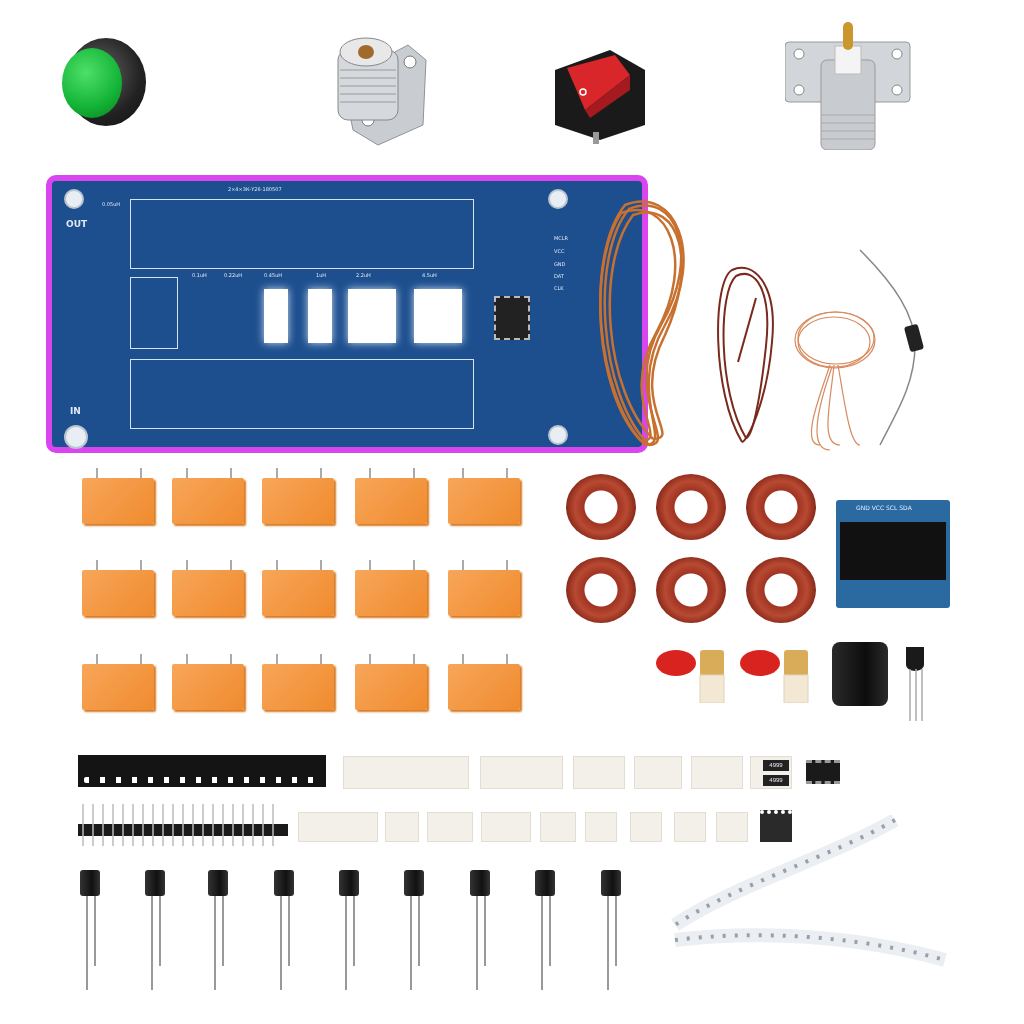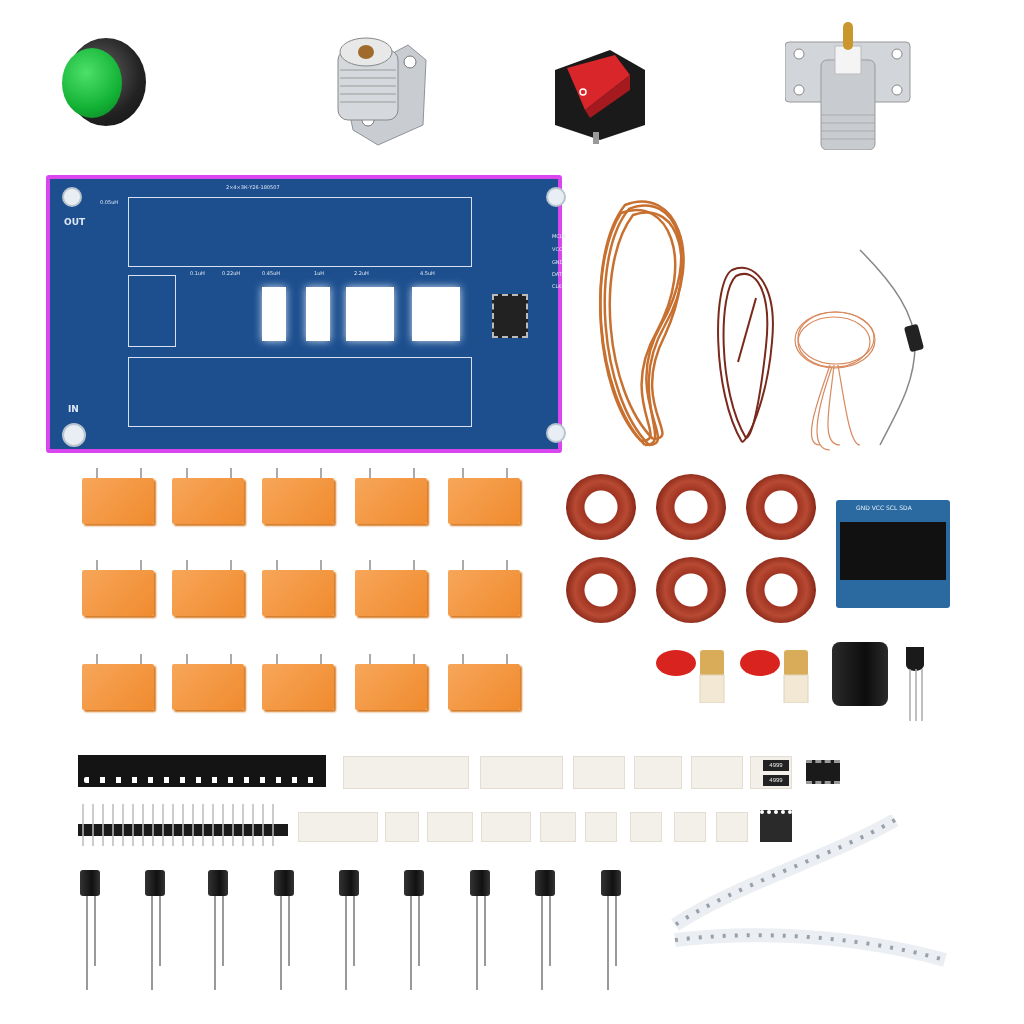--- a/index.html
+++ b/index.html
@@ -6,21 +6,21 @@
 body{width:1024px;height:1024px;background:#fff;position:relative;overflow:hidden;font-family:"Liberation Sans",sans-serif}
 .abs{position:absolute}
 
 .btn-green{left:62px;top:38px;width:108px;height:90px}
 .btn-green .rim{position:absolute;left:4px;top:0;width:80px;height:88px;border-radius:50%;background:radial-gradient(circle at 40% 40%,#666,#222 60%,#111);}
 .btn-green .cap{position:absolute;left:0;top:10px;width:60px;height:70px;border-radius:50%;background:radial-gradient(circle at 40% 35%,#4ee06a,#13b336 60%,#0a7d20)}
 .so239{left:298px;top:20px;width:130px;height:128px}
 .rocker{left:545px;top:30px;width:110px;height:115px}
 .so239b{left:785px;top:20px;width:128px;height:130px}
 
-.pcb{left:46px;top:175px;width:516px;height:278px;background:#1d4f8f;border:4px solid #d946ef;border-radius:3px}
+.pcb{left:46px;top:175px;width:602px;height:278px;background:#1d4f8f;border:6px solid #d946ef;border-radius:10px}
 .pcb .label{position:absolute;color:#dfe8f5;font-size:9px;font-weight:bold;font-family:"DejaVu Sans",sans-serif}
 .pcb .tiny{font-size:5px;font-weight:normal}
 .pcb .hole{position:absolute;border-radius:50%;background:#e8eef3;border:2px solid #b8c4cf}
 .pcb .box{position:absolute;border:1.5px solid #d6e1ef}
 .pcb .win{position:absolute;background:#fff;box-shadow:0 0 8px #cde}
 .pcb .chip{position:absolute;background:#222;border:2px dashed #bbb}
 
 .wire{position:absolute}
 
 .relay{position:absolute;width:72px;height:56px}

